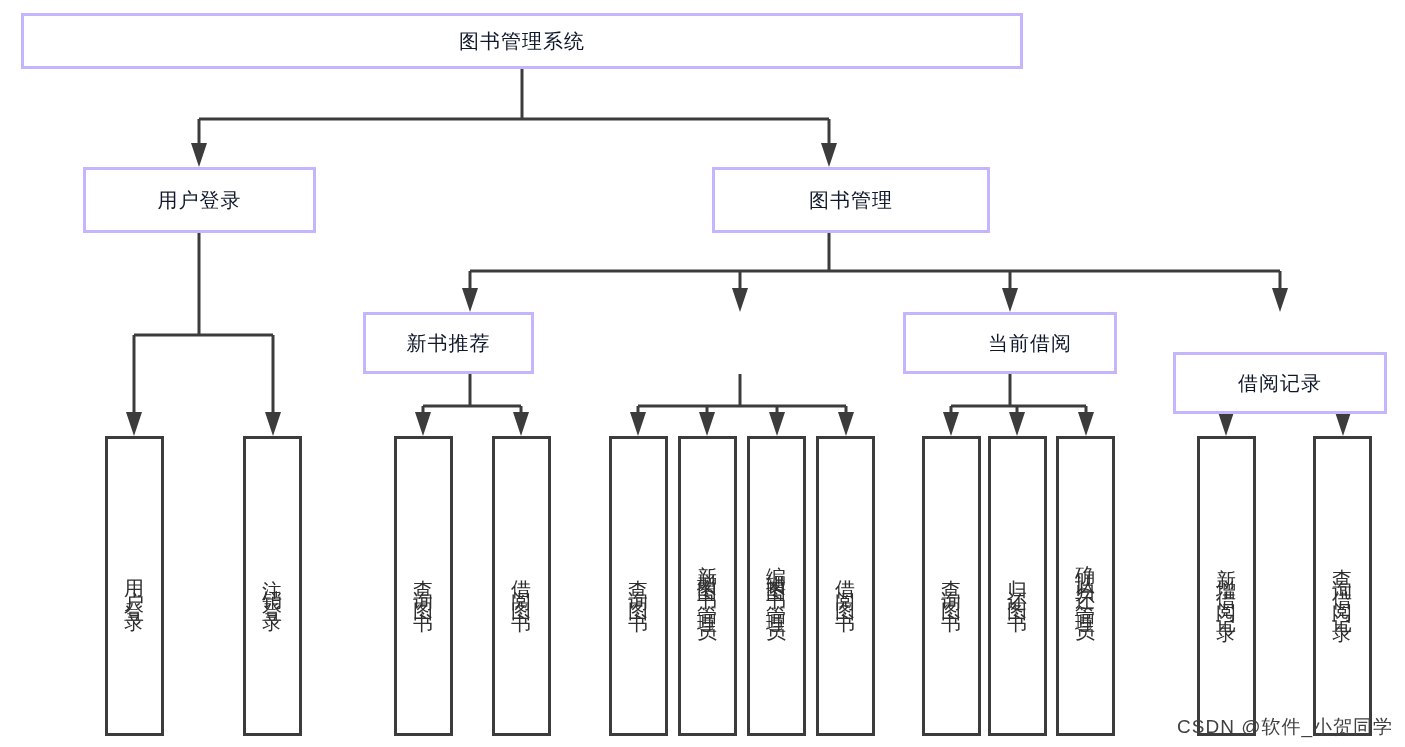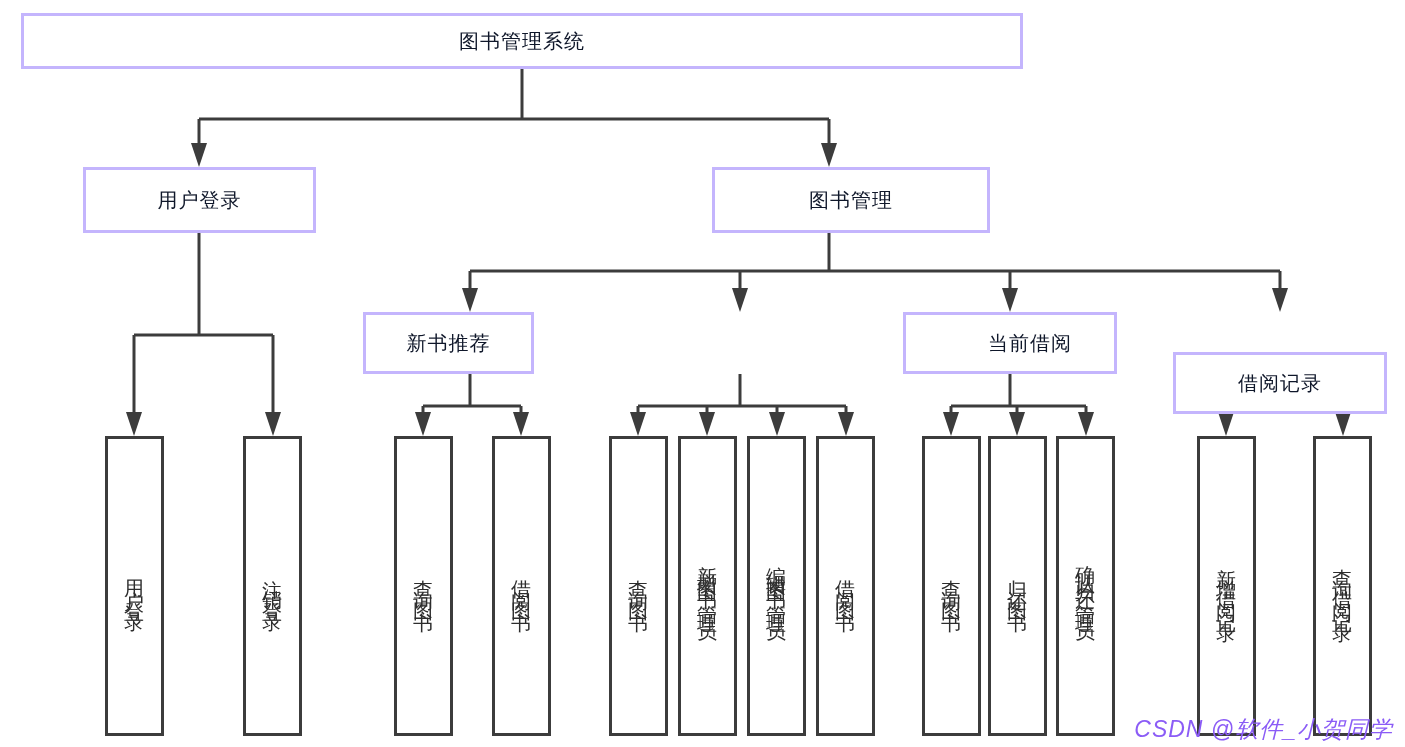--- a/index.html
+++ b/index.html
@@ -62,25 +62,24 @@
   .lf8  { left: 816px; }
   .lf9  { left: 922px; }
   .lf10 { left: 988px; }
   .lf11 { left: 1056px; letter-spacing: 8px; }
   .lf12 { left: 1197px; }
   .lf13 { left: 1313px; }
   .watermark {
     position: absolute;
     right: 12px;
     top: 714px;
-    font-size: 23px;
-    color: #8b5cf6;
+    font-size: 19px;
+    color: #404040;
     letter-spacing: 1px;
     white-space: nowrap;
-    font-style: italic;
   }
   .conn { stroke: #3c3c3c; stroke-width: 3; fill: none; }
   .head { fill: #3c3c3c; stroke: none; }
 </style>
 </head>
 <body>
 
 <div class="canvas">
 
   <svg class="connectors" viewBox="0 0 1405 747" xmlns="http://www.w3.org/2000/svg">

